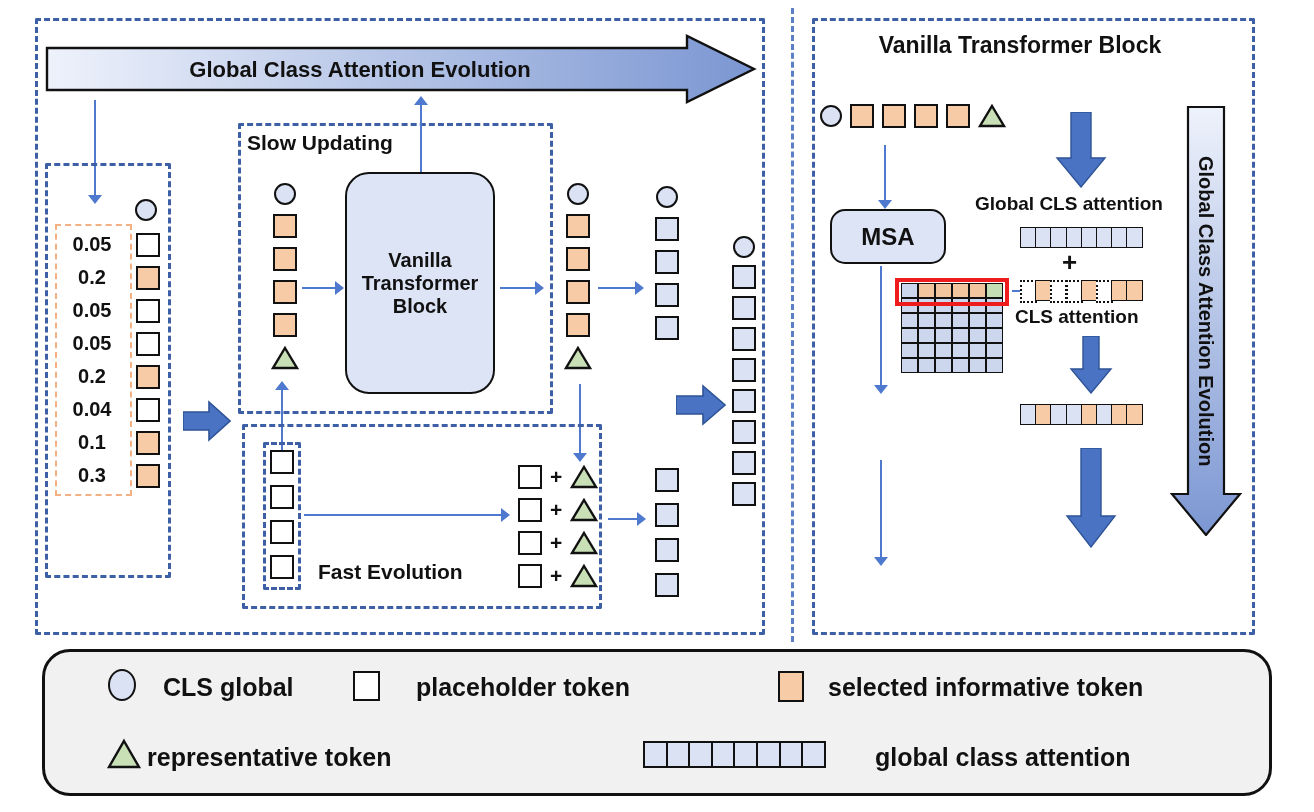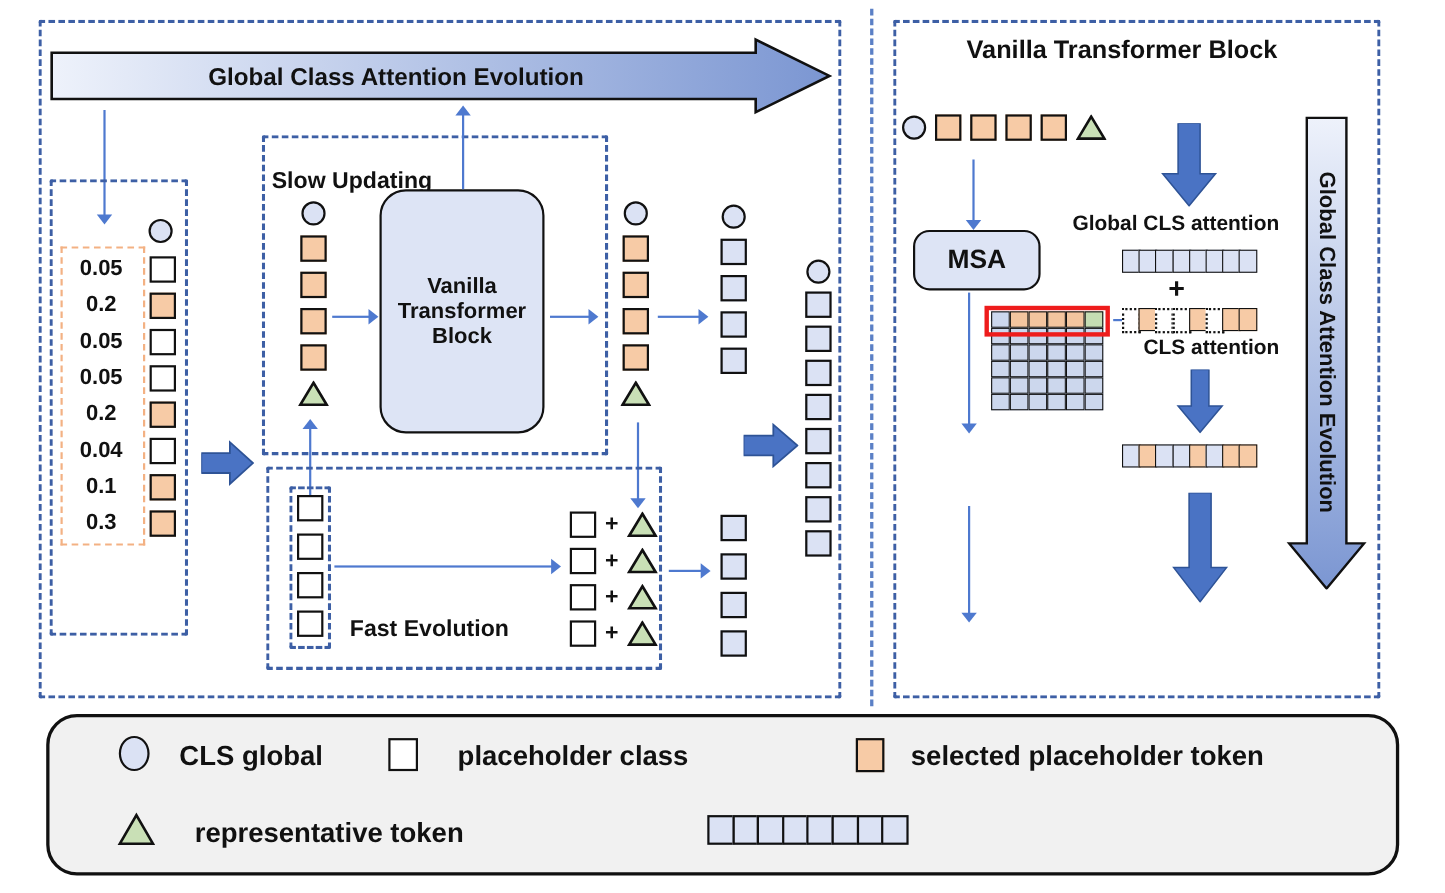--- a/index.html
+++ b/index.html
@@ -121,21 +121,21 @@
         <span class="tsval">0.3</span>
         <span class="tk tk-sel"></span>
       </div>
     </div>
 
   <svg class="abs" style="left:183px;top:398px;" width="48" height="46">
     <path d="M0,14 L26,14 L26,4 L47,23 L26,42 L26,32 L0,32 Z" fill="#4a73c4" stroke="#2e5396" stroke-width="1.6"></path>
   </svg>
 
   <div class="frame" style="left:238px;top:123px;width:315px;height:291px;"></div>
-  <div class="lbl" style="left:247px;top:131px;font-size:21px;margin-top:22px;">Slow Updating</div>
+  <div class="lbl" style="left:247px;top:131px;font-size:21px;">Slow Updating</div>
 
   <div class="tcol" style="left:270px;top:183px;width:30px;gap:9px;">
       <span class="tk tk-cls"></span>
       <span class="tk tk-sel"></span>
       <span class="tk tk-sel"></span>
       <span class="tk tk-sel"></span>
       <span class="tk tk-sel"></span>
       <span class="tk tk-rep">
         <svg width="28" height="24" viewBox="0 0 28 24">
           <polygon points="14,2 26,22 2,22" fill="#c9e0b6" stroke="#111" stroke-width="2.4"></polygon>
@@ -365,21 +365,21 @@
   <div class="cellrow" style="left:1020px;top:280px;">
       <span class="cell cell-dot"></span>
       <span class="cell cell-sel"></span>
       <span class="cell cell-dot"></span>
       <span class="cell cell-dot"></span>
       <span class="cell cell-sel"></span>
       <span class="cell cell-dot"></span>
       <span class="cell cell-sel"></span>
       <span class="cell cell-sel"></span>
     </div>
-  <div class="lbl" style="left:1015px;top:306px;width:148px;text-align:right;font-size:19px;">CLS attention</div>
+  <div class="lbl" style="left:1015px;top:306px;width:148px;text-align:left;font-size:19px;">CLS attention</div>
 
   <svg class="abs" style="left:1068px;top:336px;" width="46" height="58">
     <path d="M15,0 L31,0 L31,33 L43,33 L23,57 L3,33 L15,33 Z" fill="#4a73c4" stroke="#2e5396" stroke-width="1.4"></path>
   </svg>
 
   <div class="cellrow" style="left:1020px;top:404px;">
       <span class="cell cell-glb"></span>
       <span class="cell cell-sel"></span>
       <span class="cell cell-glb"></span>
       <span class="cell cell-glb"></span>
@@ -402,37 +402,38 @@
     </defs>
     <path d="M24,1 L60,1 L60,388 L76,388 L42,429 L8,388 L24,388 Z" fill="url(#gv)" stroke="#111" stroke-width="2.2"></path>
   </svg>
   <div class="vtext" style="left:1186px;top:116px;width:40px;height:390px;line-height:40px;font-size:20px;">Global Class Attention Evolution</div>
 
   <div class="legend" style="left:42px;top:649px;width:1230px;height:147px;">
     <span class="abs" style="left:63px;top:17px;width:28px;height:32px;border:2.4px solid #111;border-radius:50%;background:#dbe2f4;box-sizing:border-box;"></span>
     <div class="lbl" style="left:118px;top:21px;">CLS global</div>
 
     <span class="abs" style="left:308px;top:19px;width:27px;height:30px;border:2.6px solid #111;background:#fff;box-sizing:border-box;"></span>
-    <div class="lbl" style="left:371px;top:21px;">placeholder class</div>
+    <div class="lbl" style="left:371px;top:21px;">placeholder token</div>
 
     <span class="abs" style="left:733px;top:19px;width:26px;height:31px;border:2.6px solid #111;background:#f7cba6;box-sizing:border-box;"></span>
-    <div class="lbl" style="left:783px;top:21px;">selected placeholder token</div>
+    <div class="lbl" style="left:783px;top:21px;">selected informative token</div>
 
     <span class="abs" style="left:61px;top:86px;width:36px;height:32px;">
       <svg width="36" height="32" viewBox="0 0 36 32">
           <polygon points="18,3 33,29 3,29" fill="#c9e0b6" stroke="#111" stroke-width="2.4"></polygon>
         </svg>
     </span>
-    <div class="lbl" style="left:132px;top:91px;">representative token</div>
+    <div class="lbl" style="left:102px;top:91px;">representative token</div>
 
     <div class="cellrow" style="left:598px;top:89px;">
         <span class="cell cell-glb cell-lg"></span>
         <span class="cell cell-glb cell-lg"></span>
         <span class="cell cell-glb cell-lg"></span>
         <span class="cell cell-glb cell-lg"></span>
         <span class="cell cell-glb cell-lg"></span>
         <span class="cell cell-glb cell-lg"></span>
         <span class="cell cell-glb cell-lg"></span>
         <span class="cell cell-glb cell-lg"></span>
       </div>
+    <div class="lbl" style="left:830px;top:91px;">global class attention</div>
   </div>
 
 </div>
 
 </body></html>

